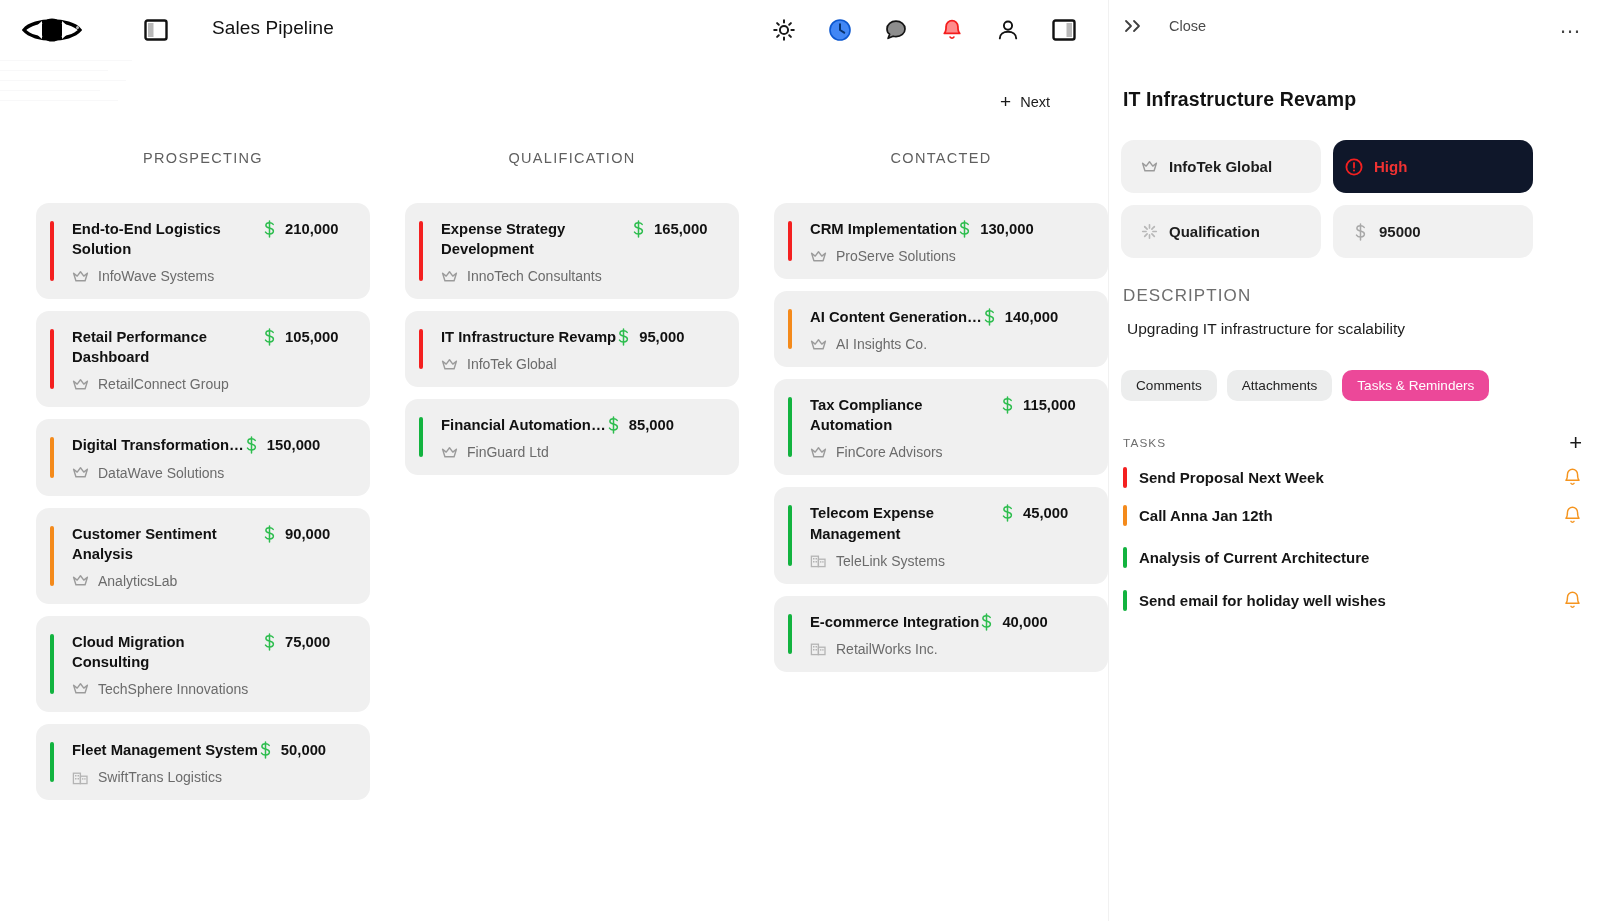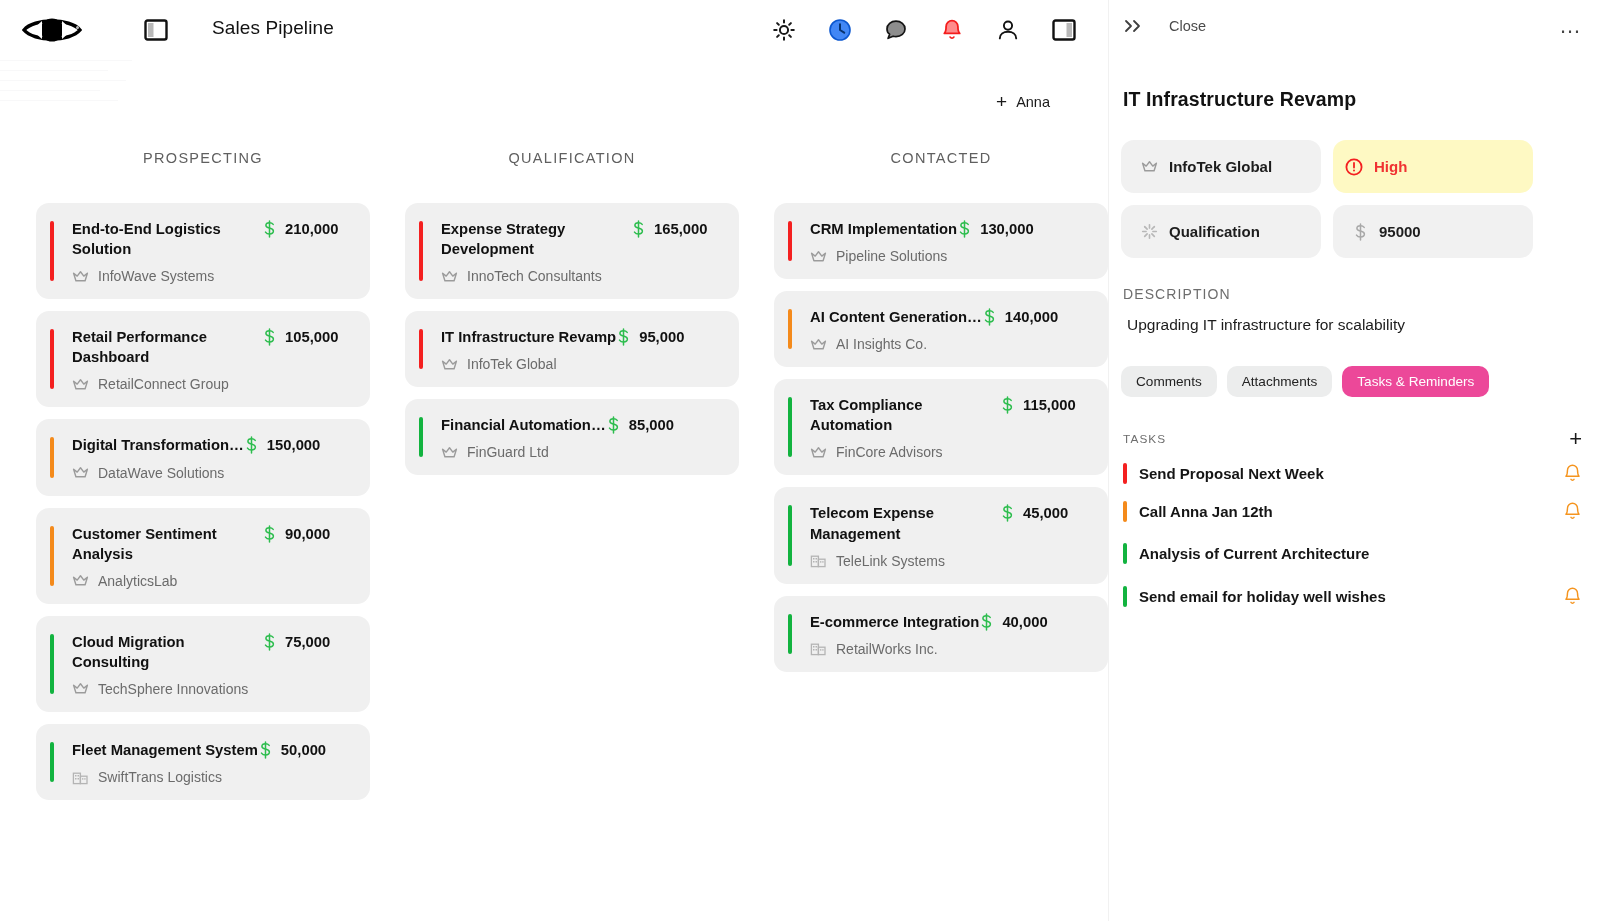--- a/index.html
+++ b/index.html
@@ -56,23 +56,23 @@
   .panel { position: relative; width: 492px; height: 921px; background: #fff; border-left: 1px solid #f1f1f1; }
   .panel-top { position: relative; height: 60px; }
   .close-btn { position: absolute; left: 14px; top: 18px; display: flex; align-items: center; gap: 26px; cursor: pointer; }
   .close-btn .lbl { font-size: 14.5px; color: #4a4a4a; }
   .more-btn { position: absolute; right: 18px; top: 16px; font-size: 22px; letter-spacing: 1px; color: #444; cursor: pointer; line-height: 20px; }
 
   .deal-title { margin: 28px 0 0 14px; font-size: 19.5px; font-weight: 600; color: #121212; letter-spacing: .1px; }
 
   .chips { display: grid; grid-template-columns: 200px 200px; gap: 12px; margin: 29px 0 0 12px; }
   .chip { height: 53px; background: #f1f1f1; border-radius: 13px; display: flex; align-items: center; gap: 11px; padding: 0 20px; font-size: 15px; font-weight: 600; color: #1d1d1d; cursor: pointer; }
-  .chip.priority { background: #fef9c3; color: #f03232; padding-left: 12px; }
-
-  .sec-label { margin: 28px 0 0 14px; font-size: 14px; letter-spacing: 1.1px; color: #6d6d6d; }
+  .chip.priority { background: #0f172a; color: #f03232; padding-left: 12px; }
+
+  .sec-label { margin: 28px 0 0 14px; font-size: 17px; letter-spacing: 1.1px; color: #6d6d6d; }
   .desc-text { margin: 14px 0 0 18px; font-size: 15.5px; color: #1c1c1c; }
 
   .tabs { display: flex; gap: 10px; margin: 32px 0 0 12px; }
   .tab { background: #eceded; border-radius: 10px; padding: 8px 15px; font-size: 13.6px; color: #232323; cursor: pointer; }
   .tab.active { background: #ec4899; color: #ffffff; }
 
   .tasks-head { display: flex; align-items: center; justify-content: space-between; margin: 34px 18px 0 14px; }
   .tasks-head .t { font-size: 11.8px; letter-spacing: 1.1px; color: #6d6d6d; }
   .tasks-head .add { font-size: 22px; color: #1a1a1a; line-height: 16px; cursor: pointer; }
 
@@ -156,21 +156,21 @@
     <div class="ghost">
       <i></i>
         <i></i>
         <i></i>
         <i></i>
         <i></i>
     </div>
 
     <div class="add-deal-row">
       <span class="plus">+</span>
-      <span class="lbl">Anna</span>
+      <span class="lbl">Next</span>
     </div>
 
     <div class="board" id="board">
         <div class="col">
           <div class="col-title">PROSPECTING</div>
           <div class="card">
             <div class="bar" style="background:#f42020"></div>
             <div class="card-head">
               <div class="card-name">End-to-End Logistics Solution</div>
               <div class="card-amount">
@@ -404,21 +404,21 @@
                 </span>
                 <span class="num">130,000</span>
               </div>
             </div>
             <div class="card-company">
               <span>
                 <svg width="17" height="15" viewBox="0 0 17 15">
                   <path d="M1.6 4.2l2.3 7.6h9.2l2.3-7.6-3.6 2.9-3.3-4.3-3.3 4.3z" fill="none" stroke="#9b9b9b" stroke-width="1.4" stroke-linejoin="round"></path>
                 </svg>
               </span>
-              <span>Pipeline Solutions</span>
+              <span>ProServe Solutions</span>
             </div>
           </div>
           <div class="card">
             <div class="bar" style="background:#f48a1b"></div>
             <div class="card-head">
               <div class="card-name">AI Content Generation…</div>
               <div class="card-amount">
                 <span>
                   <svg width="15" height="18" viewBox="0 0 15 18">
                     <path d="M11.2 4.4C10.4 3.3 9.1 2.7 7.5 2.7c-2.1 0-3.6 1-3.6 2.6 0 1.7 1.6 2.3 3.6 2.8 2.1.5 3.9 1.1 3.9 3 0 1.8-1.7 2.9-3.9 2.9-1.8 0-3.2-.7-4-1.9" fill="none" stroke="#2dbd4e" stroke-width="1.5" stroke-linecap="round"></path>

